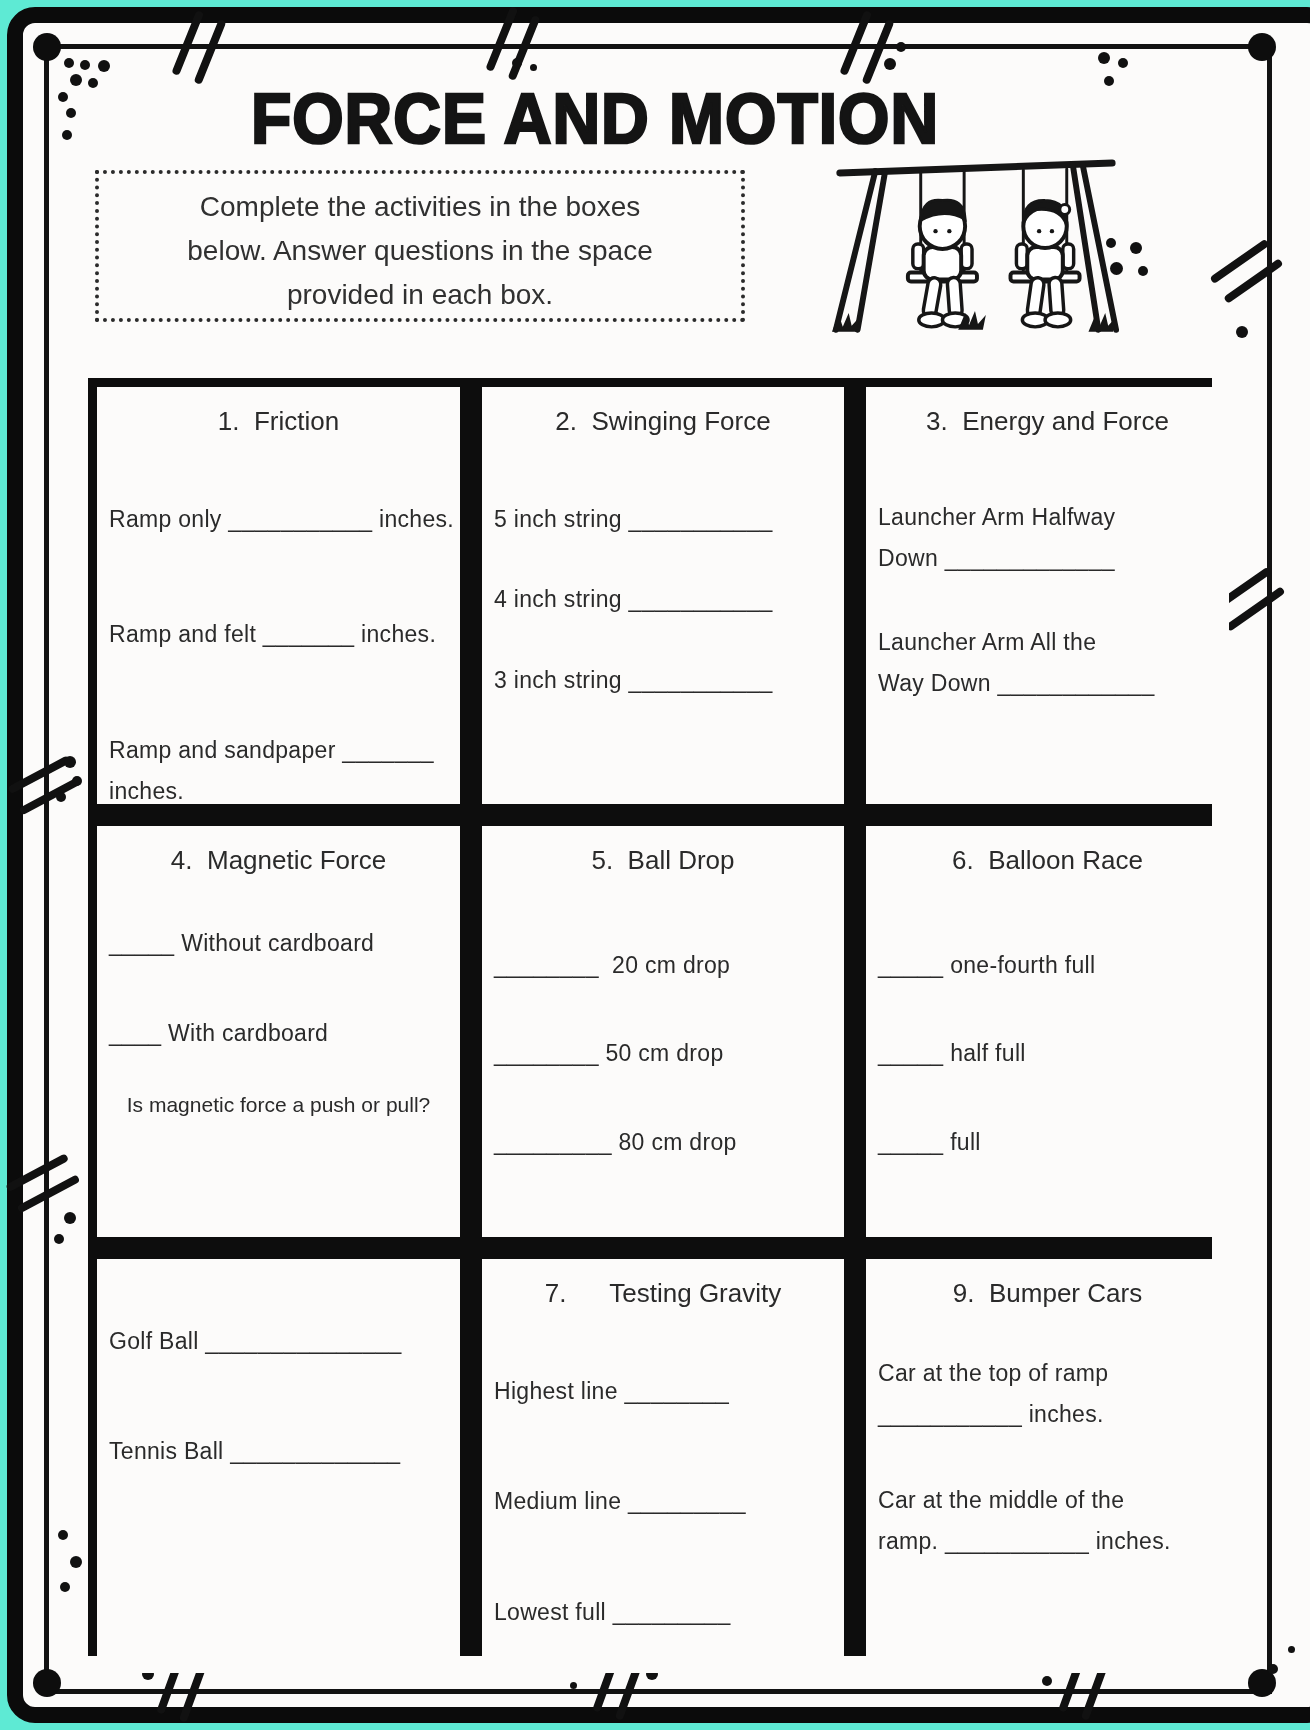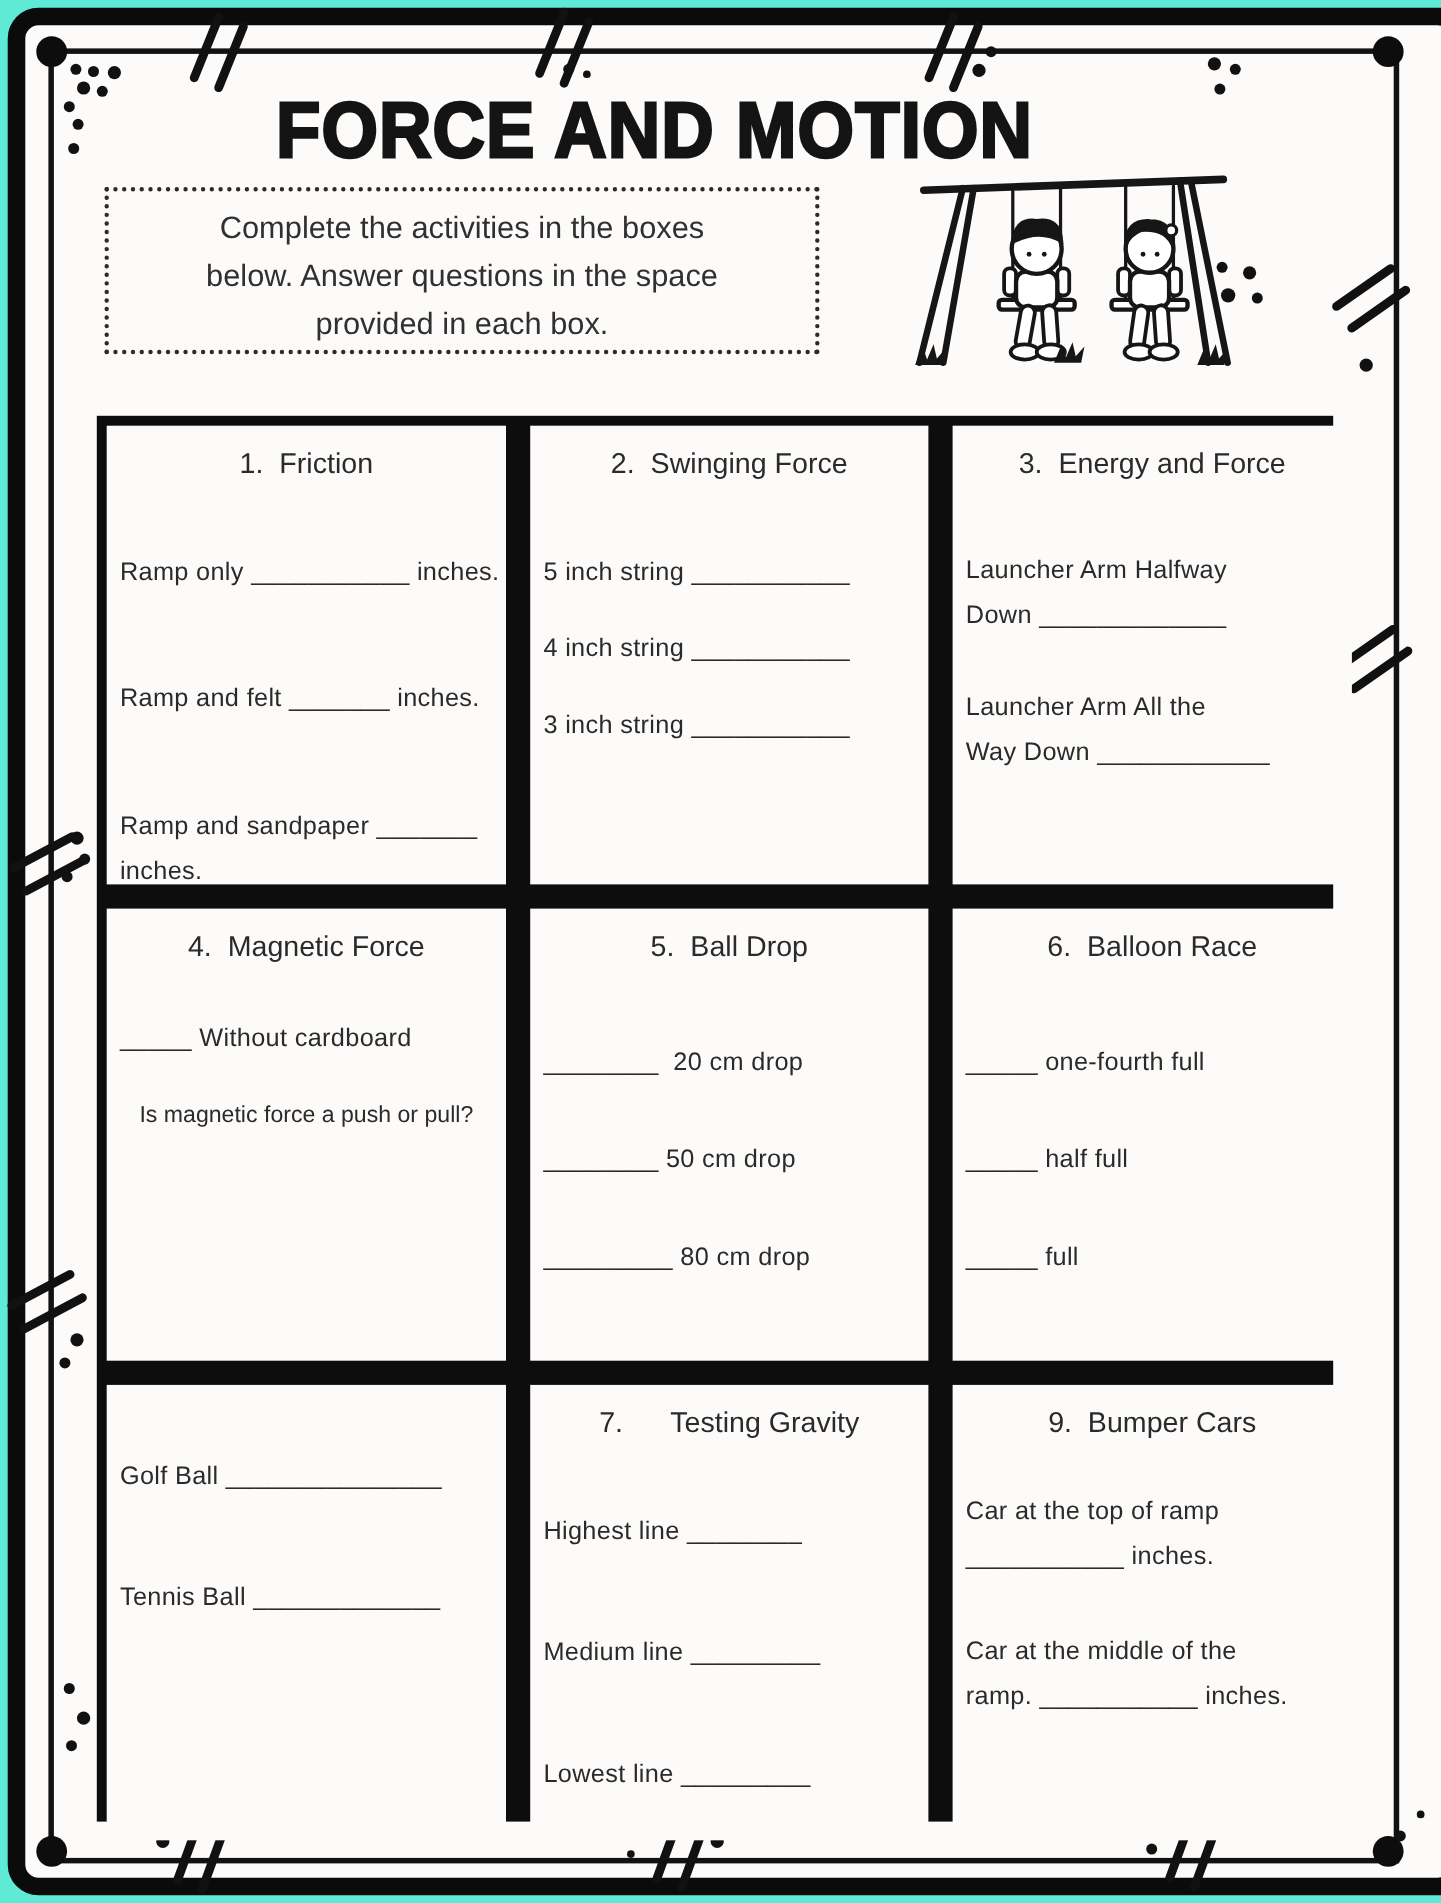--- a/index.html
+++ b/index.html
@@ -22,21 +22,21 @@
   .clipart{position:absolute;left:826px;top:148px;width:296px;height:188px;}
   .grid{position:absolute;left:88px;top:378px;width:1124px;height:1278px;background:#0d0d0d;
         display:grid;grid-template-columns:363px 362px 363px;grid-template-rows:417px 411px 414px;
         gap:22px;padding:9px;box-sizing:border-box;}
   .box{background:#fcfbfa;box-sizing:border-box;padding:0 12px;overflow:hidden;font-size:23px;}
   .heading{padding-top:19px;text-align:center;white-space:pre;font-size:26px;color:#2a2a2a;}
   .line{white-space:pre-wrap;line-height:1.8;margin-top:48px;color:#2a2a2a;letter-spacing:.3px;}
   .line.s{white-space:pre;}
   .l1{margin-top:62px;}
   .b1 .line{margin-top:74px}.b1 .l1{margin-top:62px}
-  .b2 .line{margin-top:28px}.b2 .l1{margin-top:62px}
+  .b2 .line{margin-top:39px}.b2 .l1{margin-top:62px}
   .b3 .line{margin-top:42px}.b3 .l1{margin-top:60px}
   .b4 .line{margin-top:49px}.b4 .l1{margin-top:47px}
   .b5 .line,.b6 .line{margin-top:47px}.b5 .l1,.b6 .l1{margin-top:69px}
   .b7 .line,.b8 .line{margin-top:69px}.b7 .l1,.b8 .l1{margin-top:62px}
   .b9 .line{margin-top:44px}.b9 .l1{}
   .question{margin-top:38px;font-size:21px;text-align:center;white-space:pre;color:#2a2a2a;}
 </style>
 </head>
 <body>
 
@@ -212,20 +212,21 @@
     <div class="box b3">
       <div class="heading">3.  Energy and Force</div>
       <div class="line l1">Launcher Arm Halfway
 Down _____________</div>
       <div class="line">Launcher Arm All the
 Way Down ____________</div>
     </div>
     <div class="box b4">
       <div class="heading">4.  Magnetic Force</div>
       <div class="line s l1">_____ Without cardboard</div>
+      <div class="line s">____ With cardboard</div>
       <div class="question">Is magnetic force a push or pull?</div>
     </div>
     <div class="box b5">
       <div class="heading">5.  Ball Drop</div>
       <div class="line s l1">________  20 cm drop</div>
       <div class="line s">________ 50 cm drop</div>
       <div class="line s">_________ 80 cm drop</div>
     </div>
     <div class="box b6">
       <div class="heading">6.  Balloon Race</div>
@@ -234,21 +235,21 @@
       <div class="line s">_____ full</div>
     </div>
     <div class="box b7">
       <div class="line s l1">Golf Ball _______________</div>
       <div class="line s">Tennis Ball _____________</div>
     </div>
     <div class="box b8">
       <div class="heading">7.      Testing Gravity</div>
       <div class="line s l1">Highest line ________</div>
       <div class="line s">Medium line _________</div>
-      <div class="line s">Lowest line _________</div>
+      <div class="line s">Lowest full _________</div>
     </div>
     <div class="box b9">
       <div class="heading">9.  Bumper Cars</div>
       <div class="line l1">Car at the top of ramp
 ___________ inches.</div>
       <div class="line">Car at the middle of the
 ramp. ___________ inches.</div>
     </div>
   </div>
 </div>

